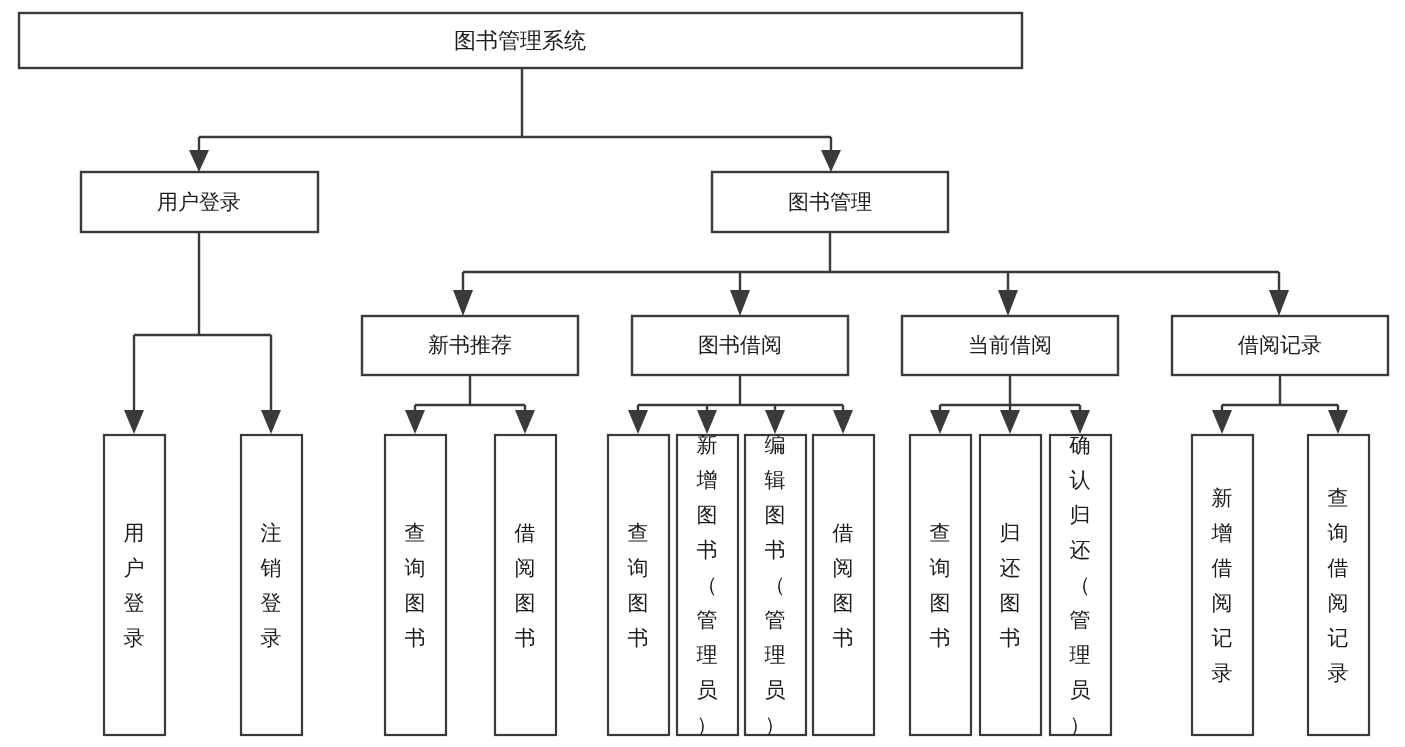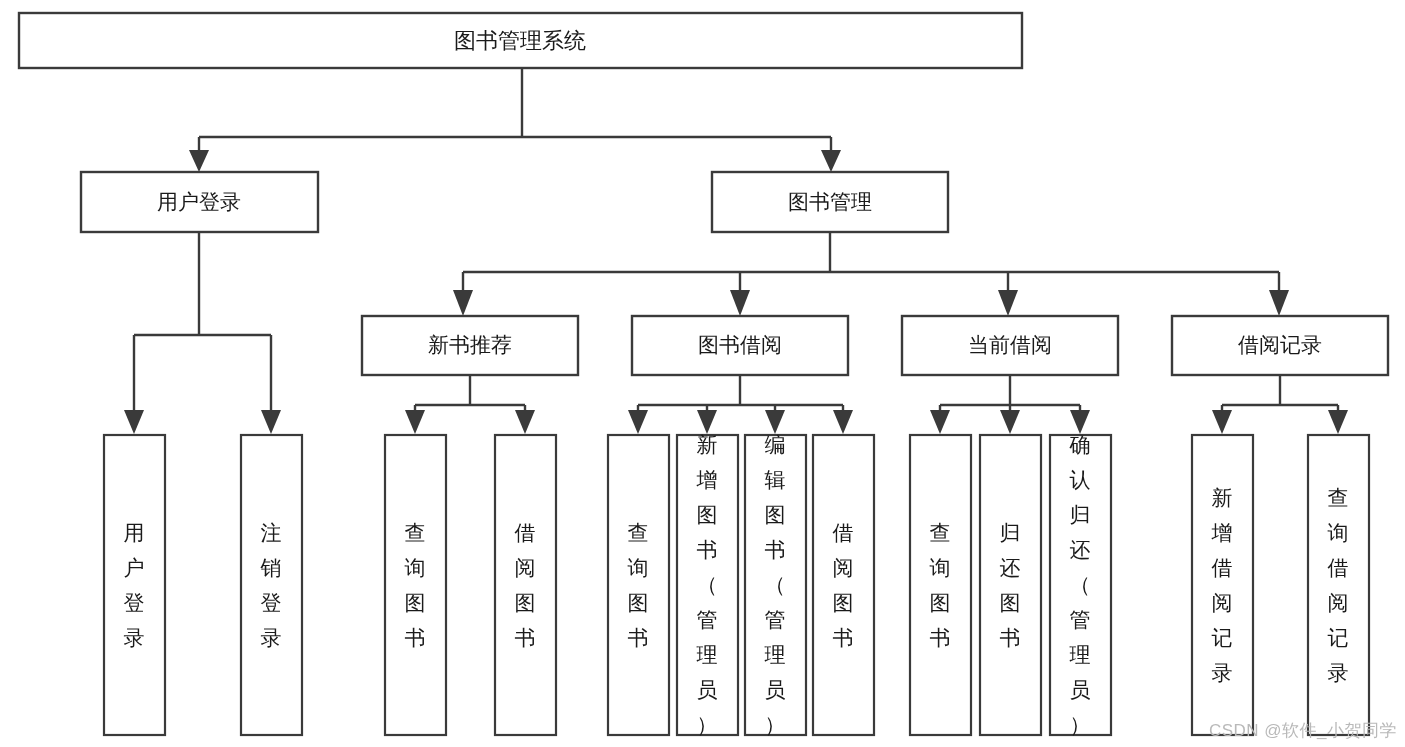--- a/index.html
+++ b/index.html
@@ -241,14 +241,13 @@
       <rect class="node-box-thin" x="1192" y="435" width="61" height="300"></rect>
       <text class="leaf-label" x="1222" text-anchor="middle"><tspan x="1222" y="504.5">新</tspan><tspan x="1222" y="539.5">增</tspan><tspan x="1222" y="574.5">借</tspan><tspan x="1222" y="609.5">阅</tspan><tspan x="1222" y="644.5">记</tspan><tspan x="1222" y="679.5">录</tspan></text>
     </g>
     <g>
       <rect class="node-box-thin" x="1308" y="435" width="61" height="300"></rect>
       <text class="leaf-label" x="1338" text-anchor="middle"><tspan x="1338" y="504.5">查</tspan><tspan x="1338" y="539.5">询</tspan><tspan x="1338" y="574.5">借</tspan><tspan x="1338" y="609.5">阅</tspan><tspan x="1338" y="644.5">记</tspan><tspan x="1338" y="679.5">录</tspan></text>
     </g>
 
   </svg>
 
-  <div class="watermark">CSDN @软件_小贺同学</div>
 </div>
 
 </body></html>

